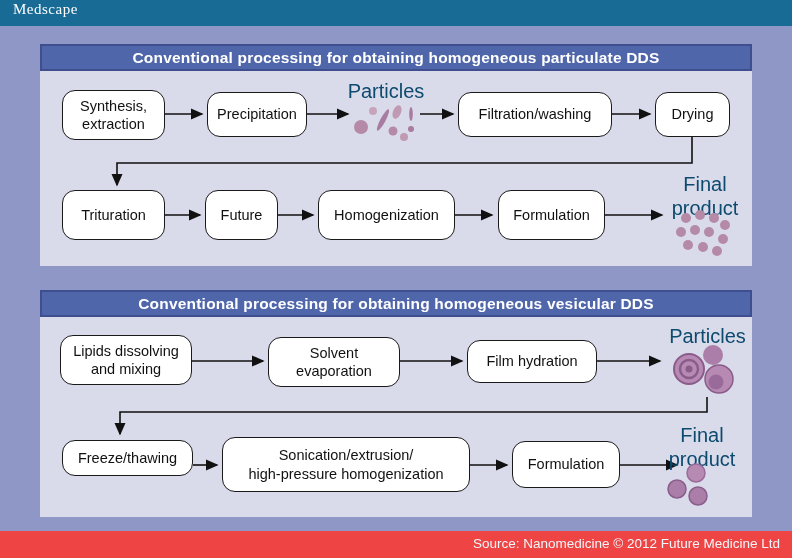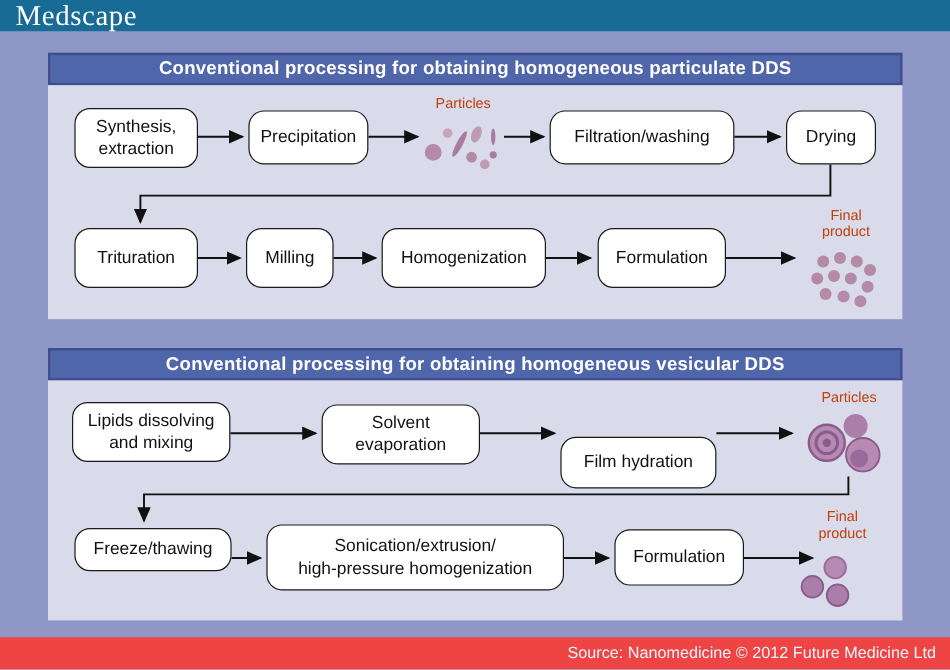--- a/index.html
+++ b/index.html
@@ -8,21 +8,21 @@
     position: relative; width: 792px; height: 558px;
     background: #8e97c6; overflow: hidden;
   }
   .topbar {
     position: absolute; left: 0; top: 0; width: 792px; height: 26px;
     background: #176b95;
   }
   .brand {
     position: absolute; left: 13px; top: 1px;
     font-family: "Liberation Serif", "DejaVu Serif", serif;
-    font-size: 24px; color: #ffffff; letter-spacing: 0.5px;
+    font-size: 15px; color: #ffffff; letter-spacing: 0.5px;
   }
   .footerbar {
     position: absolute; left: 0; top: 531px; width: 792px; height: 27px;
     background: #ef4444;
   }
   .source {
     position: absolute; right: 12px; top: 5px;
     font-size: 13.5px; color: #eef6fa;
   }
   .panel { position: absolute; left: 40px; width: 712px; }
@@ -39,21 +39,21 @@
     background: #d9daea;
   }
   .fbox {
     position: absolute;
     background: #ffffff; border: 1.6px solid #1a1a1a; border-radius: 13px;
     display: flex; align-items: center; justify-content: center;
     text-align: center; font-size: 14.5px; color: #111111;
     white-space: pre-line; line-height: 1.25; padding: 2px 6px;
   }
   .caption {
-    position: absolute; text-align: center; font-size: 12px; color: #c2410c;
+    position: absolute; text-align: center; font-size: 20px; color: #0c4a6e;
     white-space: pre-line; line-height: 1.2;
   }
   .conn { position: absolute; left: 0; top: 0; }
   .iconwrap { position: absolute; }
 </style>
 </head>
 <body>
 
 <div class="stage">
 
@@ -102,21 +102,21 @@
             <ellipse cx="45" cy="14" rx="4" ry="7" transform="rotate(22 45 14)" fill="#c09ab2"></ellipse>
             <circle cx="41" cy="33" r="4.5"></circle>
             <ellipse cx="59" cy="16" rx="1.8" ry="7" fill="#a87ba0"></ellipse>
             <circle cx="59" cy="31" r="3" fill="#a87ba0"></circle>
             <circle cx="52" cy="39" r="4" fill="#c09ab2"></circle>
           </g>
         </svg>
       </div>
 
       <div class="fbox" style="left:22px; top:119px; width:103px; height:50px;">Trituration</div>
-      <div class="fbox" style="left:165px; top:119px; width:73px; height:50px;">Milling</div>
+      <div class="fbox" style="left:165px; top:119px; width:73px; height:50px;">Future</div>
       <div class="fbox" style="left:278px; top:119px; width:137px; height:50px;">Homogenization</div>
       <div class="fbox" style="left:458px; top:119px; width:107px; height:50px;">Formulation</div>
 
       <div class="caption" style="left:615px; top:101px; width:100px;">Final
 product</div>
       <div class="iconwrap" style="left:633px; top:138px;">
         <svg width="70" height="50">
           <g fill="#b58aa6">
             <circle cx="13" cy="9" r="5"></circle>
             <circle cx="27" cy="6" r="5"></circle>
@@ -155,21 +155,21 @@
           <line x1="153" y1="148" x2="177" y2="148" marker-end="url(#ah2)"></line>
           <line x1="430" y1="148" x2="467" y2="148" marker-end="url(#ah2)"></line>
           <line x1="580" y1="148" x2="637" y2="148" marker-end="url(#ah2)"></line>
         </g>
       </svg>
 
       <div class="fbox" style="left:20px; top:18px; width:132px; height:50px;">Lipids dissolving
 and mixing</div>
       <div class="fbox" style="left:228px; top:20px; width:132px; height:50px;">Solvent
 evaporation</div>
-      <div class="fbox" style="left:427px; top:23px; width:130px; height:43px;margin-top:24px;">Film hydration</div>
+      <div class="fbox" style="left:427px; top:23px; width:130px; height:43px;">Film hydration</div>
 
       <div class="caption" style="left:625px; top:7px; width:85px;">Particles</div>
       <div class="iconwrap" style="left:630px; top:26px;">
         <svg width="75" height="56">
           <circle cx="19" cy="26" r="15" fill="#b78ab4" stroke="#8a5c8a" stroke-width="2"></circle>
           <circle cx="19" cy="26" r="9" fill="none" stroke="#8a5c8a" stroke-width="2.5"></circle>
           <circle cx="19" cy="26" r="3.5" fill="#8a5c8a"></circle>
           <circle cx="43" cy="12" r="10" fill="#ab7ea9" stroke="#96699​6" stroke-width="1.5"></circle>
           <circle cx="49" cy="36" r="14" fill="#b78ab4" stroke="#8a5c8a" stroke-width="1.5"></circle>
           <circle cx="46" cy="39" r="7.5" fill="#9a6b9a"></circle>

